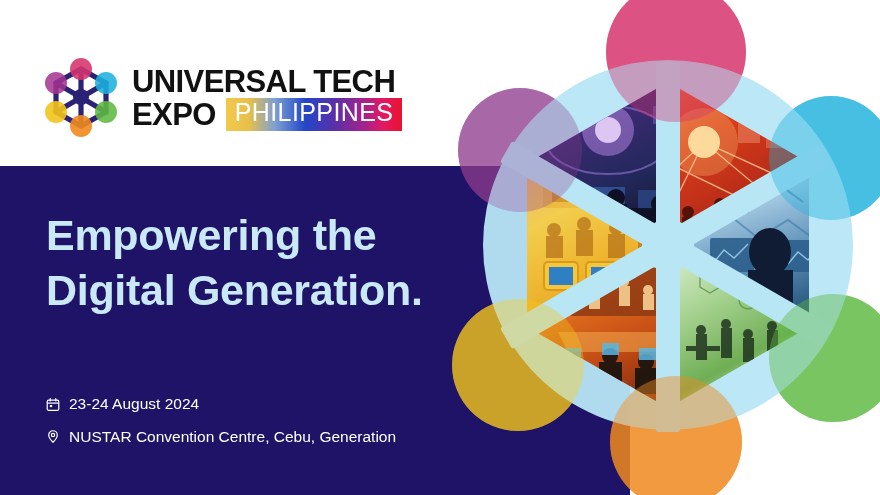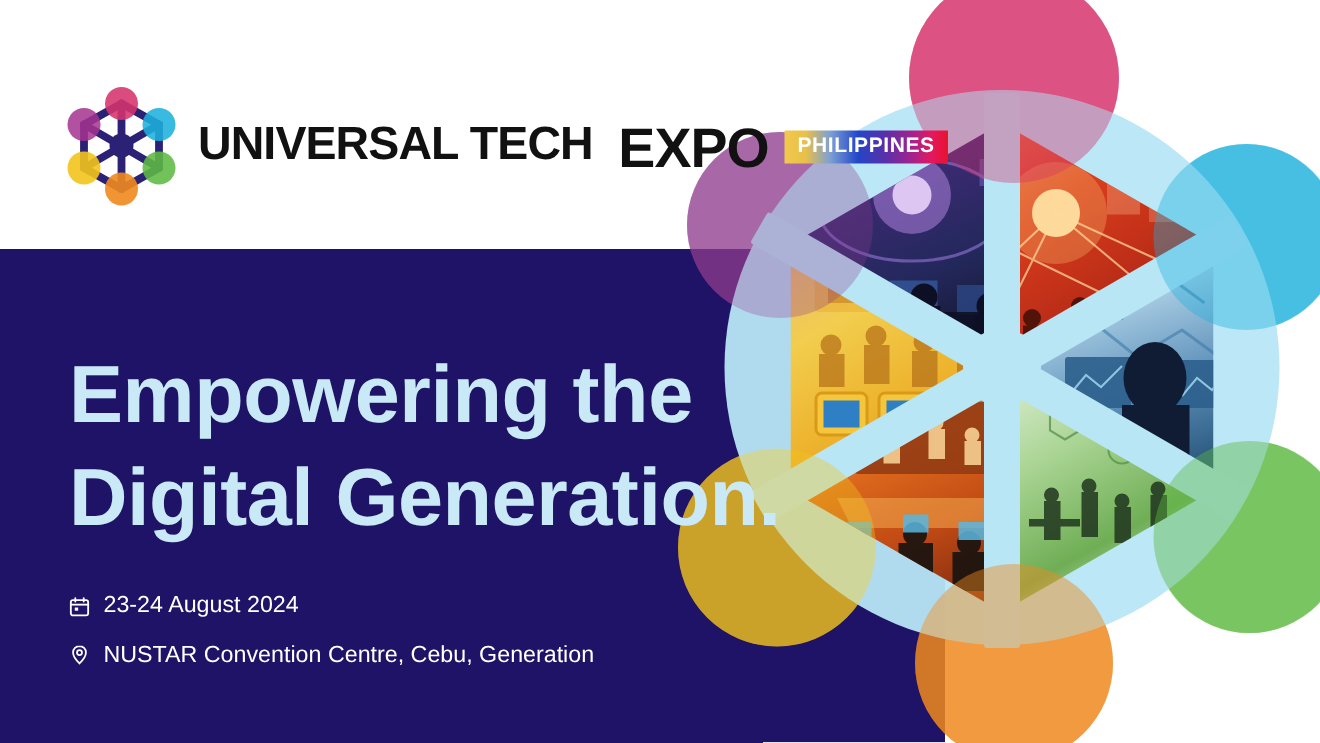--- a/index.html
+++ b/index.html
@@ -25,46 +25,46 @@
   }
 
   
   .logo-block {
     position: absolute;
     left: 44px; top: 55px;
     display: flex; align-items: center; gap: 14px;
     z-index: 6;
   }
   .logo-mark { width: 74px; height: 86px; flex: none; display:block; }
-  .wordmark { display: flex; flex-direction: row; gap: 17px; }
+  .wordmark { display: flex; flex-direction: column; gap: 1px; }
   .wm-top {
     font-size: 31px; font-weight: bold; letter-spacing: -0.6px;
     color: #111111; line-height: 1.0; white-space: nowrap;
   }
   .wm-bottom { display: flex; align-items: center; gap: 10px; }
   .wm-expo {
-    font-size: 37px; font-weight: bold; letter-spacing: -0.6px;
+    font-size: 31px; font-weight: bold; letter-spacing: -0.6px;
     color: #111111; line-height: 1.0;
   }
   .badge {
-    font-size: 14px; font-weight: bold; color: #ffffff;
+    font-size: 25px; font-weight: normal; color: #ffffff;
     letter-spacing: 0.4px; line-height: 1;
     padding: 2px 9px 6px 9px;
     background: linear-gradient(90deg,
        #f2c94c 0%, #e8c04a 13%, #7c9fd4 28%,
        #2346c8 45%, #5b2fa8 62%, #a3238e 78%, #e4185e 90%, #e8132e 100%);
   }
 
   
   .headline {
     position: absolute;
-    left: 46px; top: 229px;
+    left: 46px; top: 208px;
     z-index: 7;
     color: #c8e9f5;
-    font-size: 54px; font-weight: bold;
+    font-size: 43px; font-weight: bold;
     line-height: 1.28; letter-spacing: -0.3px;
     white-space: pre-line;
   }
   .meta { position: absolute; left: 46px; top: 396px; z-index: 7; }
   .meta-row {
     display: flex; align-items: flex-end; gap: 9px;
     color: #ffffff; font-size: 15.5px; line-height: 1;
     margin-bottom: 17px; white-space: nowrap;
   }
   .meta-row:last-child { margin-bottom: 0; }

